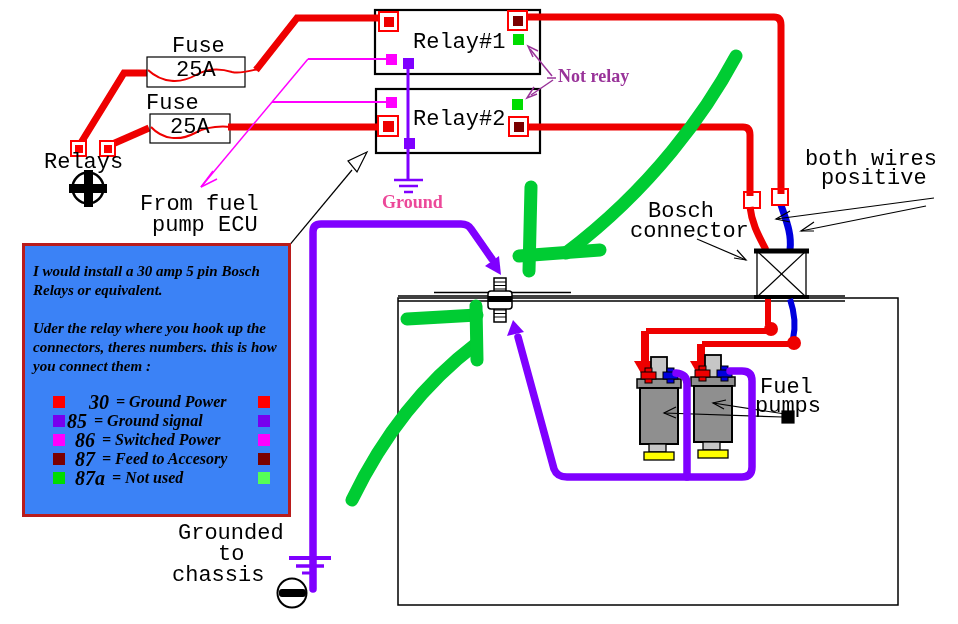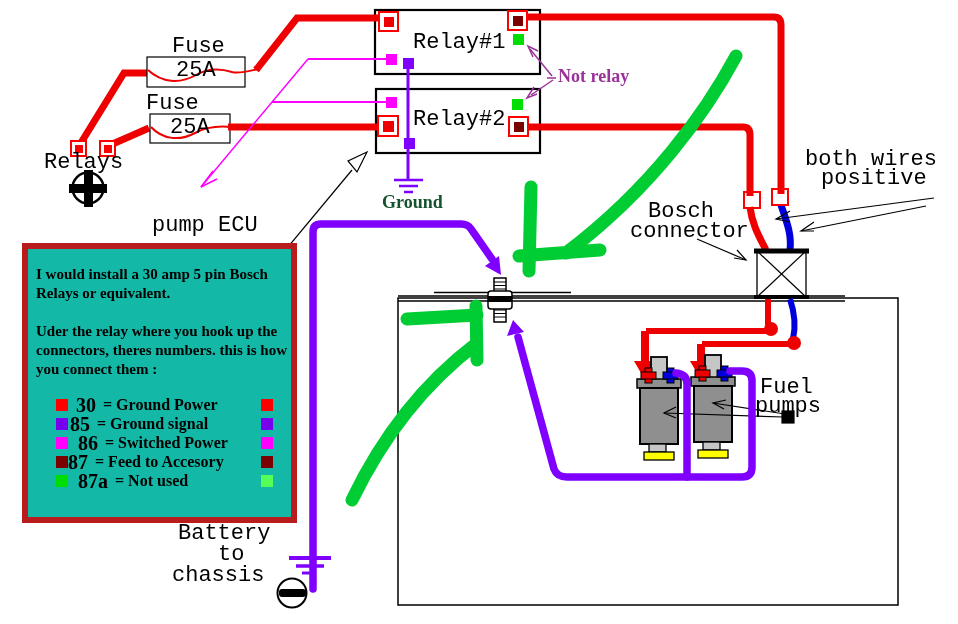--- a/index.html
+++ b/index.html
@@ -1,24 +1,24 @@
 <!DOCTYPE html>
 <html style="--wire_red: #ee0000; --square_red: #ff0000; --dark_red: #7b0000; --magenta: #ff00ff; --purple: #7f00ff; --blue: #0000dd; --marker_green: #00cc33; --pin_green: #00dd00; --yellow: #ffff00; --gray_body: #8f8f8f; --gray_light: #c6c6c6; --annotation: #993399;"><head>
 <meta charset="utf-8">
 <style>
   html,body{margin:0;padding:0;background:#ffffff;}
   #stage{position:relative;width:958px;height:624px;background:#ffffff;overflow:hidden;
          font-family:"Liberation Sans",sans-serif;}
   .abs{position:absolute;}
   .mono{font-family:"Liberation Mono","DejaVu Sans Mono",monospace;font-size:22px;
         color:#000000;white-space:pre;line-height:21px;}
-  .serifb{font-family:"Liberation Serif","DejaVu Serif",serif;font-weight:bold;color:#14532d;white-space:pre;}
+  .serifb{font-family:"Liberation Serif","DejaVu Serif",serif;font-weight:bold;color:#ec4899;white-space:pre;}
   .note-line{font-family:"Liberation Serif","DejaVu Serif",serif;font-weight:bold;font-size:15px;
              color:#000;white-space:pre;}
-  .notebox{border:6px solid #b91c1c;background:#14b8a6;}
+  .notebox{border:3px solid #b91c1c;background:#3b82f6;font-style:italic;}
   .lrow{position:absolute;height:20px;display:flex;align-items:center;}
   .lsq{display:inline-block;width:12px;height:12px;}
   .lpin{font-family:"Liberation Serif","DejaVu Serif",serif;font-weight:bold;font-size:20px;color:#000;}
   .ldesc{font-family:"Liberation Serif","DejaVu Serif",serif;font-weight:bold;font-size:16px;color:#000;margin-left:7px;}
   .notused{color:var(--annotation);}
   svg{position:absolute;left:0;top:0;}
 </style>
 </head>
 <body>
 
@@ -256,64 +256,65 @@
   <div class="abs mono" style="left:172px;top:36px">Fuse</div>
   <div class="abs mono" style="left:176px;top:60px">25A</div>
   <div class="abs mono" style="left:146px;top:93px">Fuse</div>
   <div class="abs mono" style="left:170px;top:117px">25A</div>
   <div class="abs mono" style="left:413px;top:32px">Relay#1</div>
   <div class="abs mono" style="left:413px;top:109px">Relay#2</div>
 
   <div class="abs serifb notused" style="left:558px;top:66px;font-size:18px">Not relay</div>
   <div class="abs serifb" style="left:382px;top:192px;font-size:18px">Ground</div>
 
+  <div class="abs mono" style="left:140px;top:194px">From fuel</div>
   <div class="abs mono" style="left:152px;top:215px">pump ECU</div>
 
   <div class="abs mono" style="left:648px;top:201px">Bosch</div>
   <div class="abs mono" style="left:630px;top:221px">connector</div>
 
   <div class="abs mono" style="left:805px;top:149px">both wires</div>
   <div class="abs mono" style="left:821px;top:168px">positive</div>
 
   <div class="abs mono" style="left:760px;top:377px">Fuel</div>
   <div class="abs mono" style="left:755px;top:396px">pumps</div>
 
 
-  <div class="abs mono" style="left:178px;top:523px">Battery</div>
+  <div class="abs mono" style="left:178px;top:523px">Grounded</div>
   <div class="abs mono" style="left:218px;top:544px">to</div>
   <div class="abs mono" style="left:172px;top:565px">chassis</div>
 
   <div class="abs notebox" style="left:22px;top:243px;width:263px;height:268px">
     <div class="abs note-line" style="left:8px;top:17px">I would install a 30 amp 5 pin Bosch</div>
     <div class="abs note-line" style="left:8px;top:36px">Relays or equivalent.</div>
     <div class="abs note-line" style="left:8px;top:93px">connectors, theres numbers. this is how</div>
     <div class="abs note-line" style="left:8px;top:74px">Uder the relay where you hook up the</div>
     <div class="abs note-line" style="left:8px;top:112px">you connect them :</div>
 
     <div class="lrow" style="left:28px;top:146px;width:228px">
       <span class="lsq" style="background: rgb(255, 0, 0);"></span>
-      <span class="lpin" style="margin-left:8px">30</span>
+      <span class="lpin" style="margin-left:24px">30</span>
       <span class="ldesc">= Ground Power</span>
       <span class="lsq" style="position: absolute; left: 205px; background: rgb(255, 0, 0);"></span>
     </div>
     <div class="lrow" style="left:28px;top:165px;width:228px">
       <span class="lsq" style="background: rgb(119, 0, 238);"></span>
       <span class="lpin" style="margin-left:2px">85</span>
       <span class="ldesc">= Ground signal</span>
       <span class="lsq" style="position: absolute; left: 205px; background: rgb(119, 0, 238);"></span>
     </div>
     <div class="lrow" style="left:28px;top:184px;width:228px">
       <span class="lsq" style="background: rgb(255, 0, 255);"></span>
       <span class="lpin" style="margin-left:10px">86</span>
       <span class="ldesc">= Switched Power</span>
       <span class="lsq" style="position: absolute; left: 205px; background: rgb(255, 0, 255);"></span>
     </div>
     <div class="lrow" style="left:28px;top:203px;width:228px">
       <span class="lsq" style="background: rgb(123, 0, 0);"></span>
-      <span class="lpin" style="">87</span>
+      <span class="lpin" style="margin-left:10px">87</span>
       <span class="ldesc">= Feed to Accesory</span>
       <span class="lsq" style="position: absolute; left: 205px; background: rgb(123, 0, 0);"></span>
     </div>
     <div class="lrow" style="left:28px;top:222px;width:228px">
       <span class="lsq" style="background: rgb(0, 221, 0);"></span>
       <span class="lpin" style="margin-left:10px">87a</span>
       <span class="ldesc">= Not used</span>
       <span class="lsq" style="position: absolute; left: 205px; background: rgb(85, 255, 85);"></span>
     </div>
   </div>

